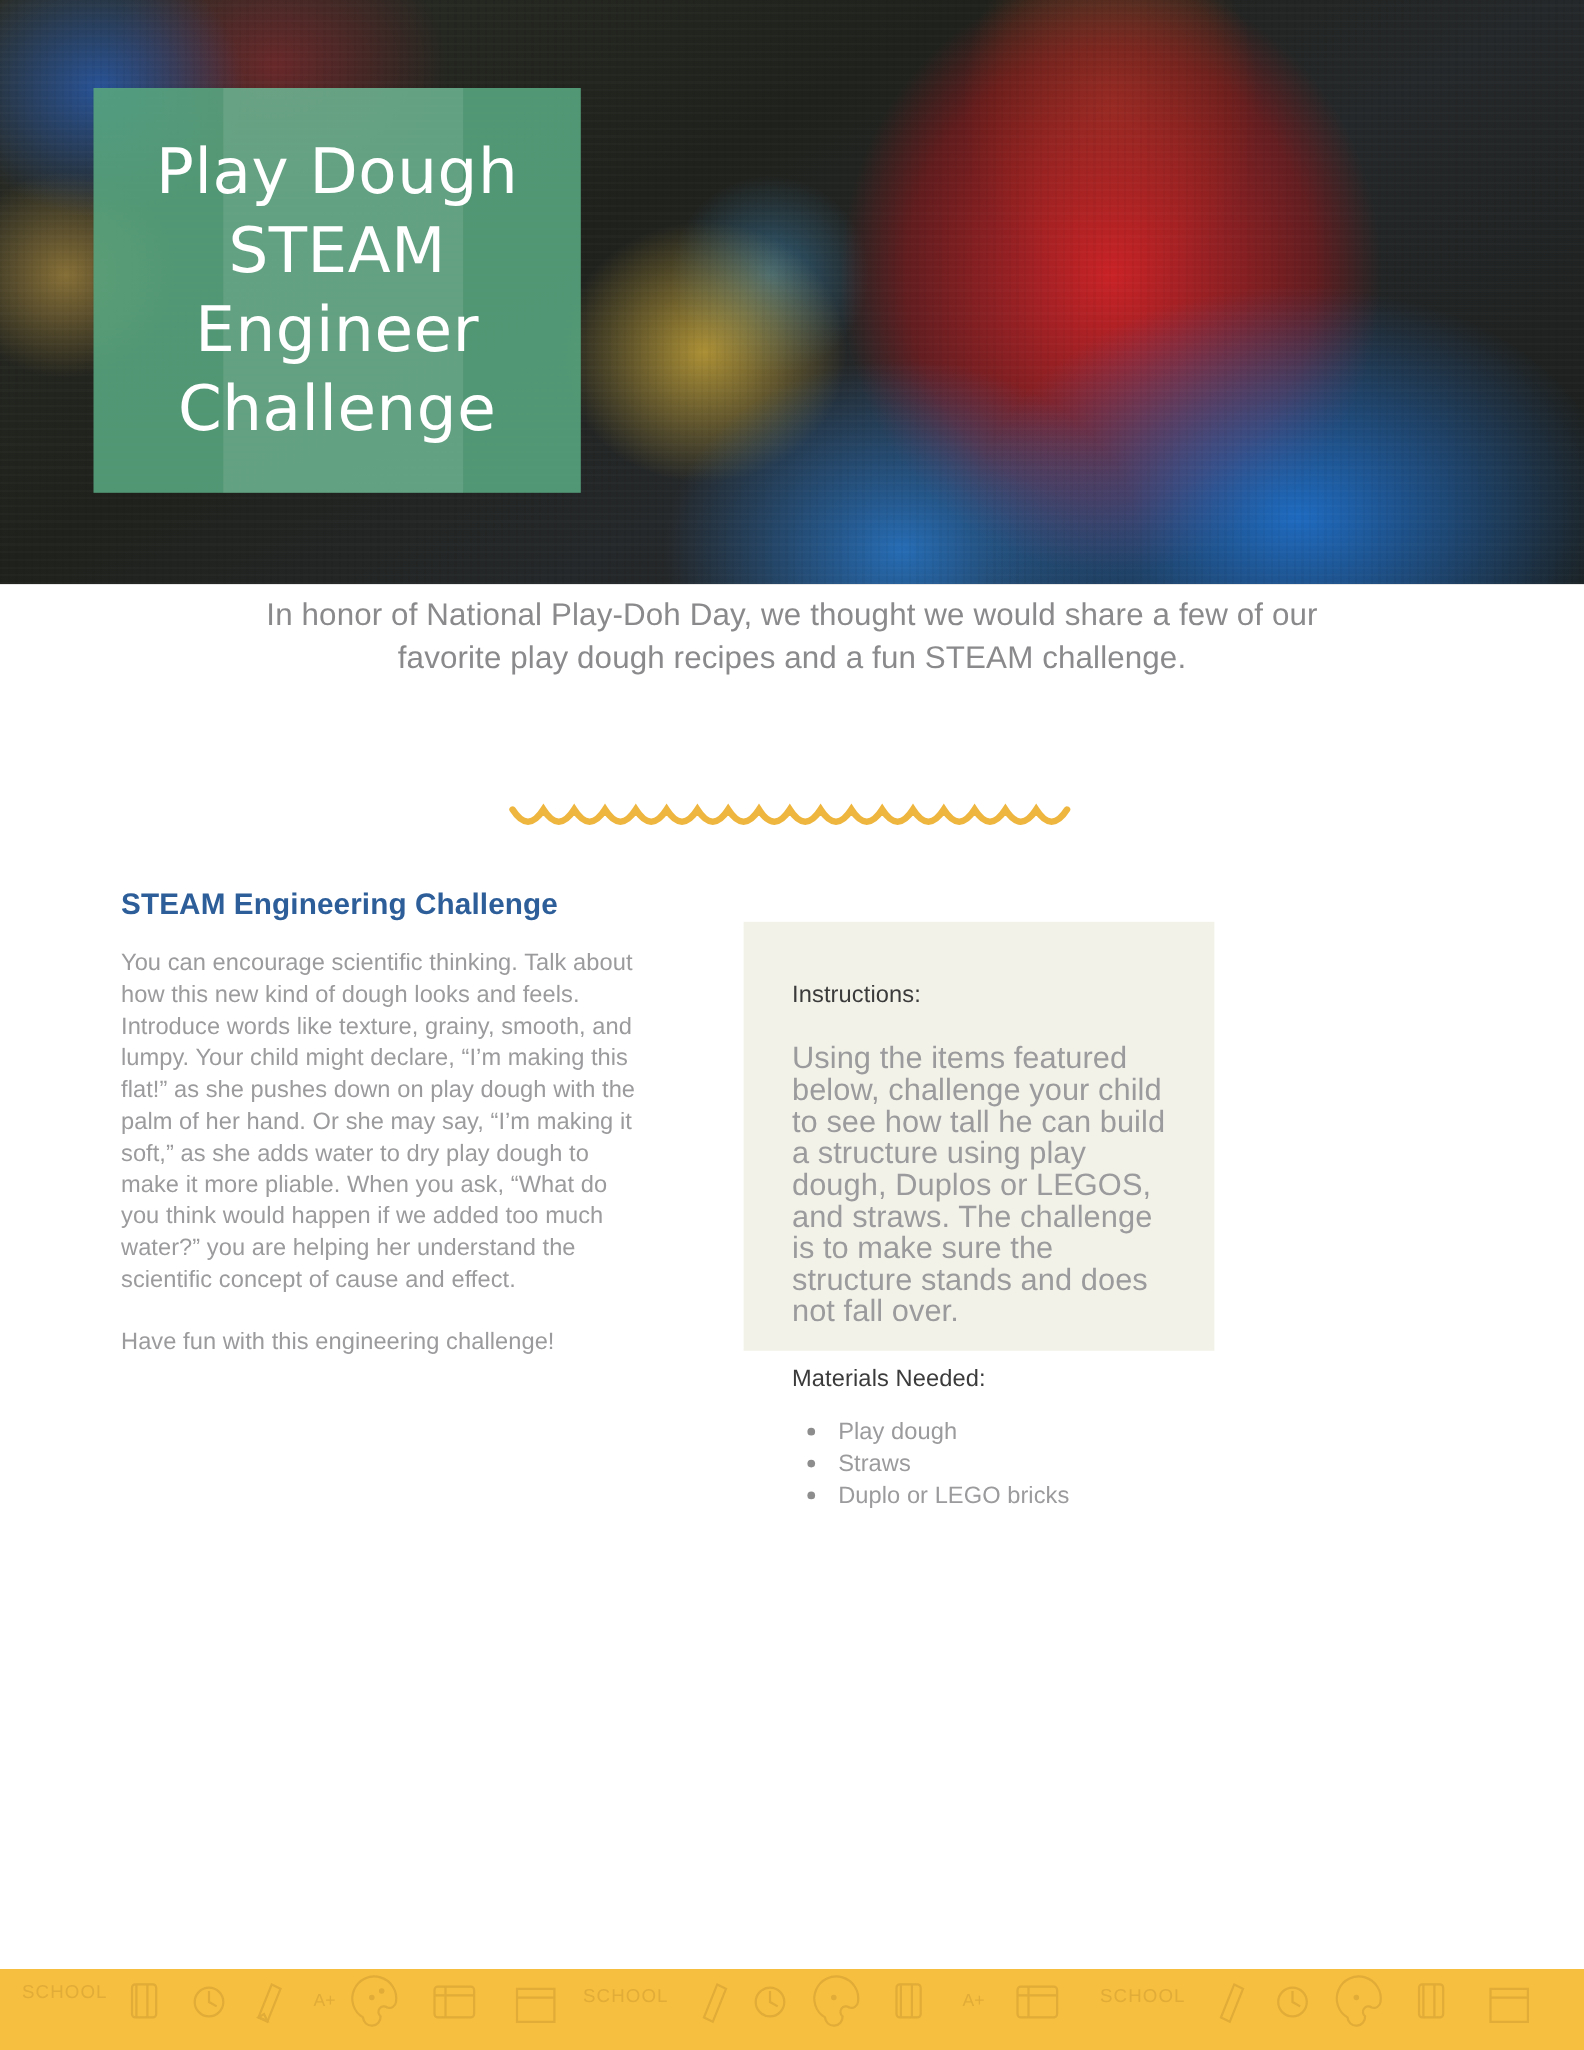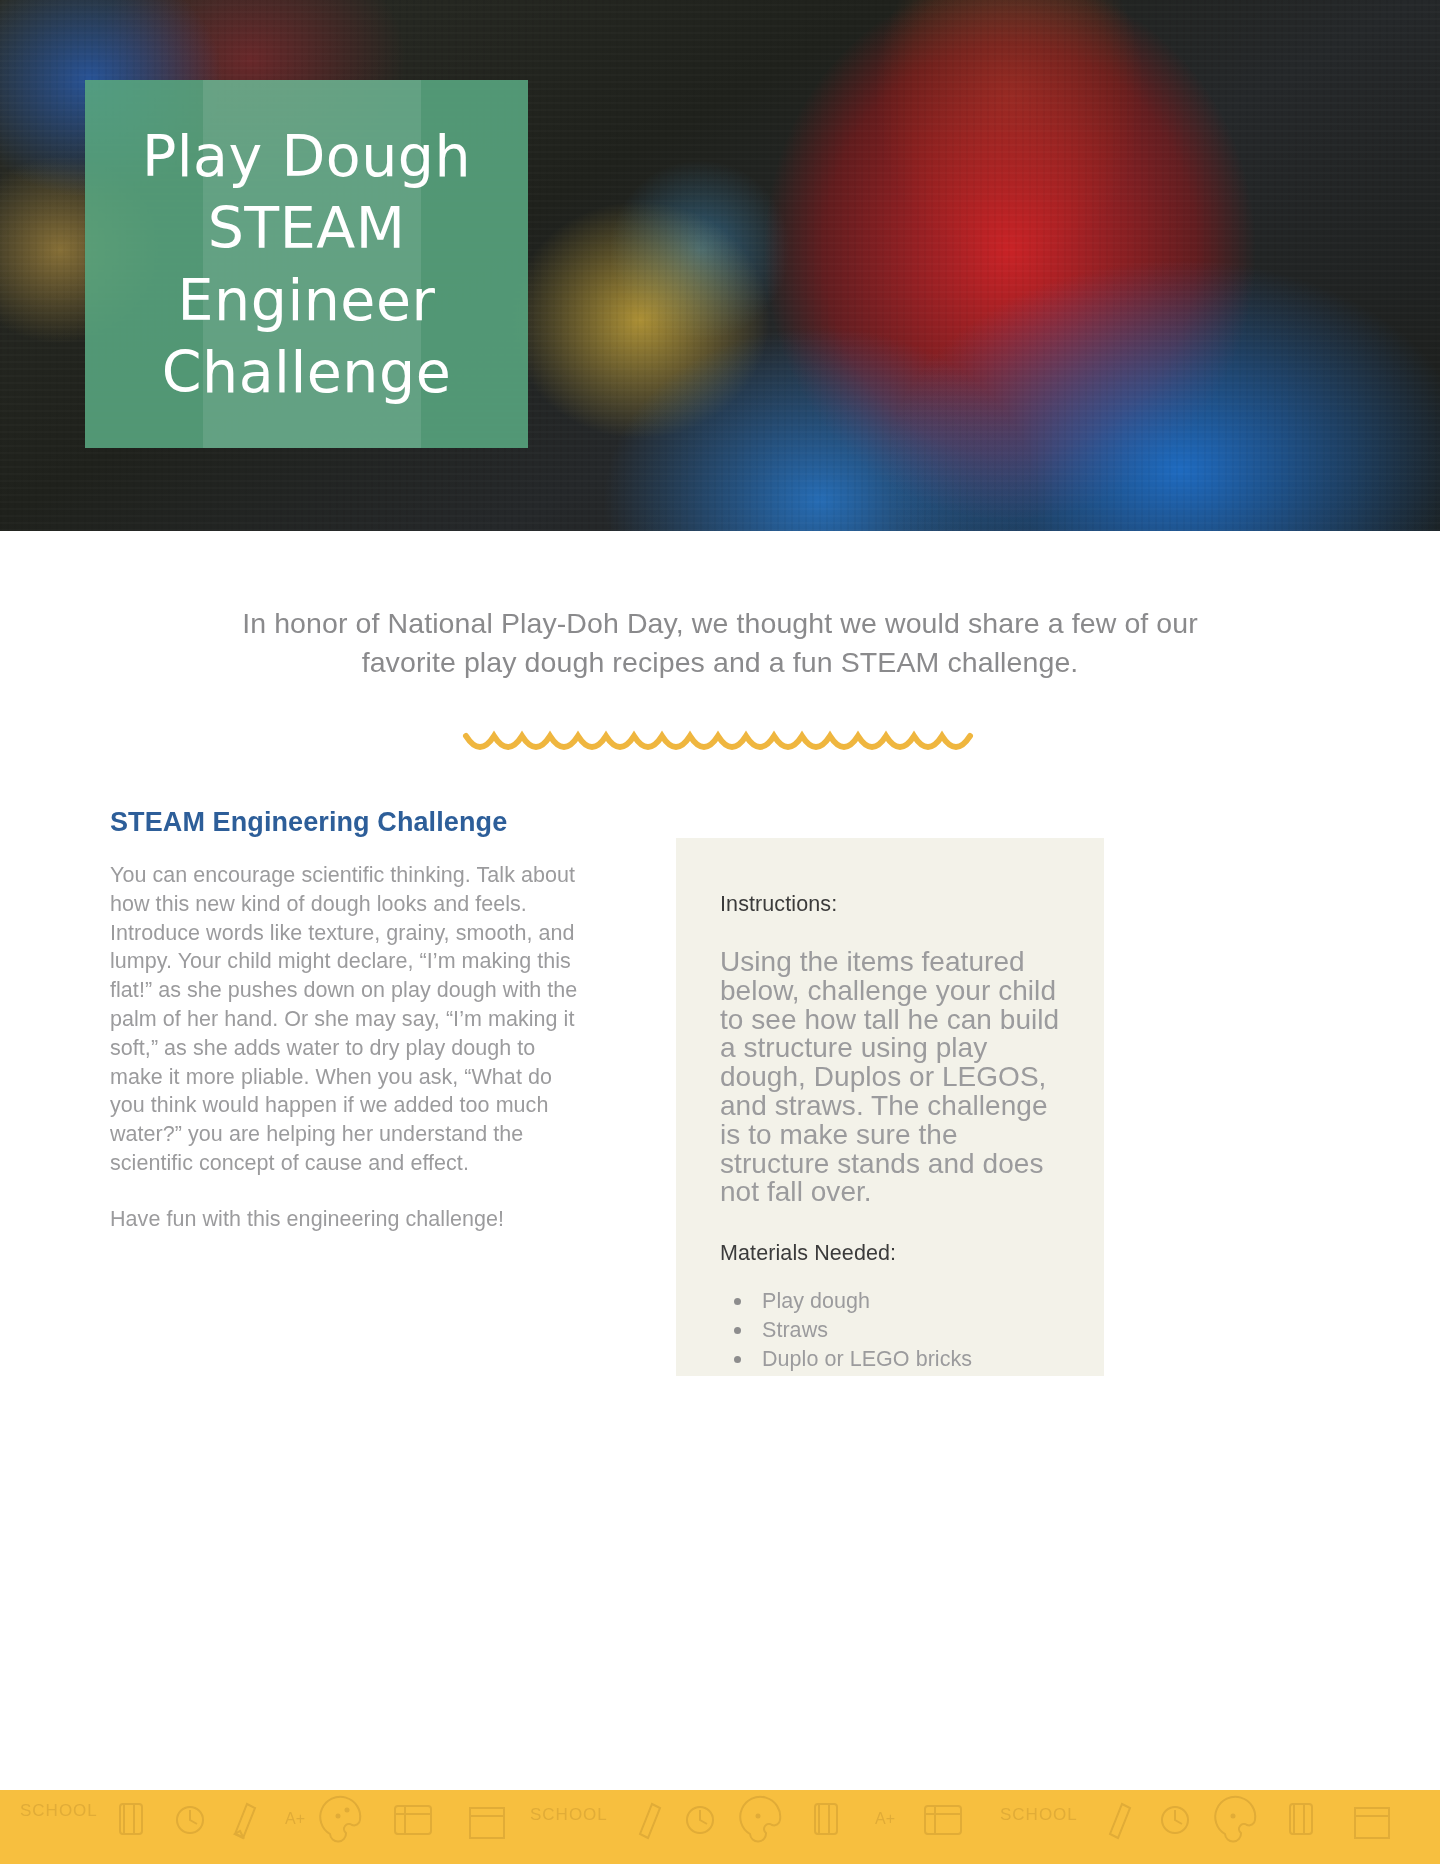--- a/index.html
+++ b/index.html
@@ -82,21 +82,21 @@
     font-size: 57px;
     line-height: 72px;
     font-weight: 400;
     letter-spacing: .5px;
     white-space: pre-line;
   }
 
   
   .intro {
     position: absolute;
-    left: 220px; top: 604px;
+    left: 220px; top: 540px;
     width: 1000px;
     text-align: center;
     color: #8a8a8c;
     font-size: 28.5px;
     line-height: 39px;
     letter-spacing: .1px;
   }
 
   
   .divider {
@@ -128,21 +128,21 @@
     letter-spacing: .05px;
     margin-bottom: 27px;
   }
   .body-p:last-child { margin-bottom: 0; }
 
   
   .card {
     position: absolute;
     left: 676px; top: 838px;
     width: 428px;
-    height: 538px;
+    height: 390px;
     background: #f3f2e9;
     padding: 52px 34px 0 44px;
   }
 
   .card-label {
     color: #3b3b3b;
     font-size: 21.5px;
     line-height: 28px;
     letter-spacing: .1px;
     margin-bottom: 30px;

